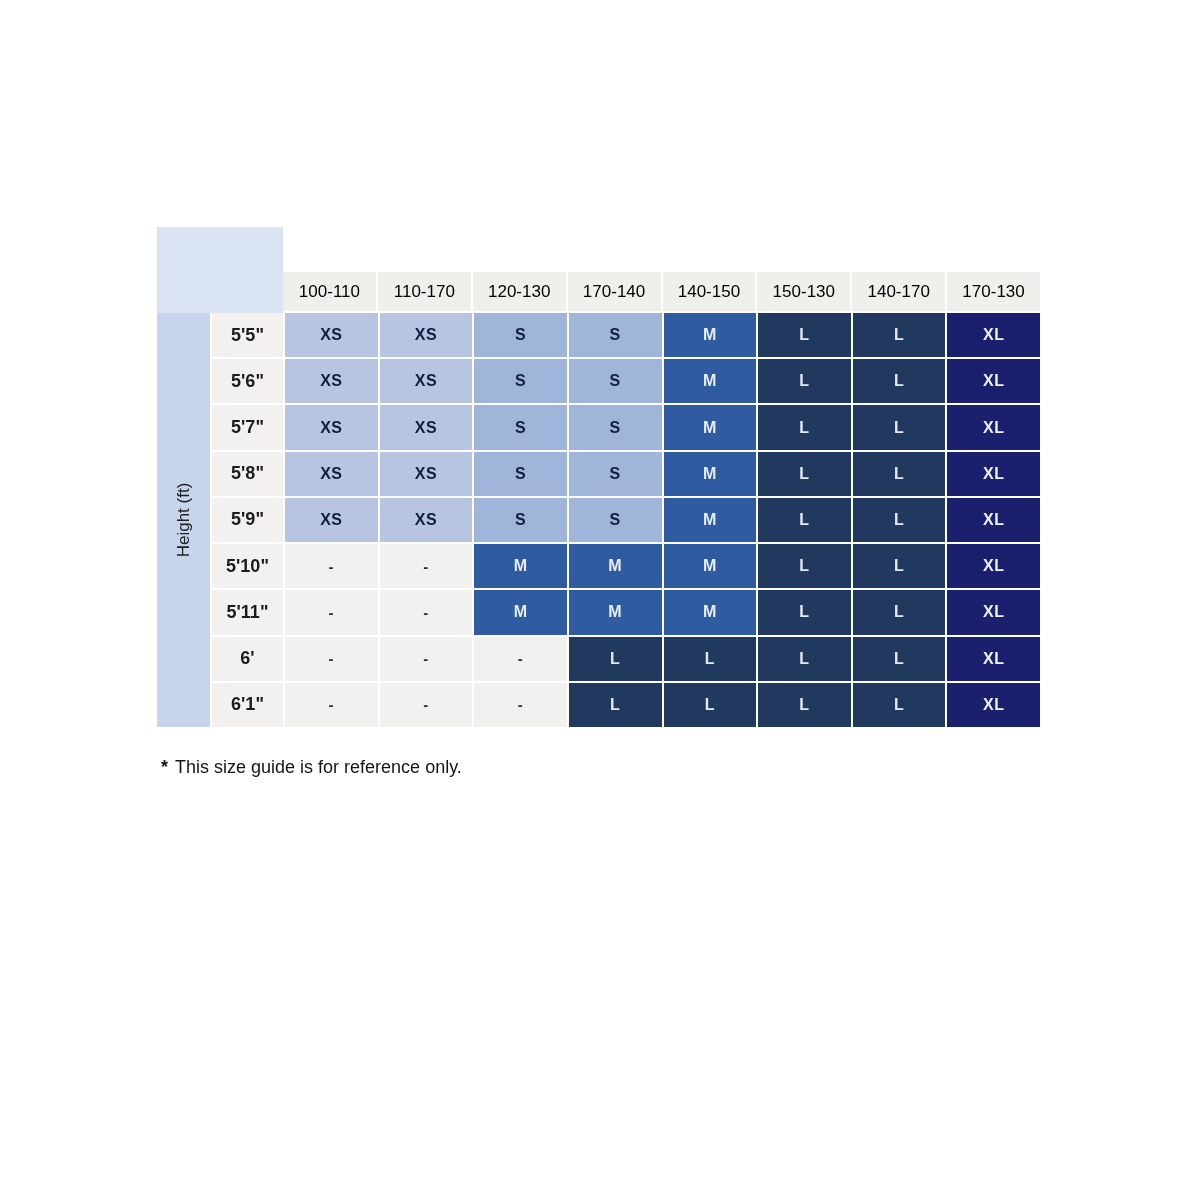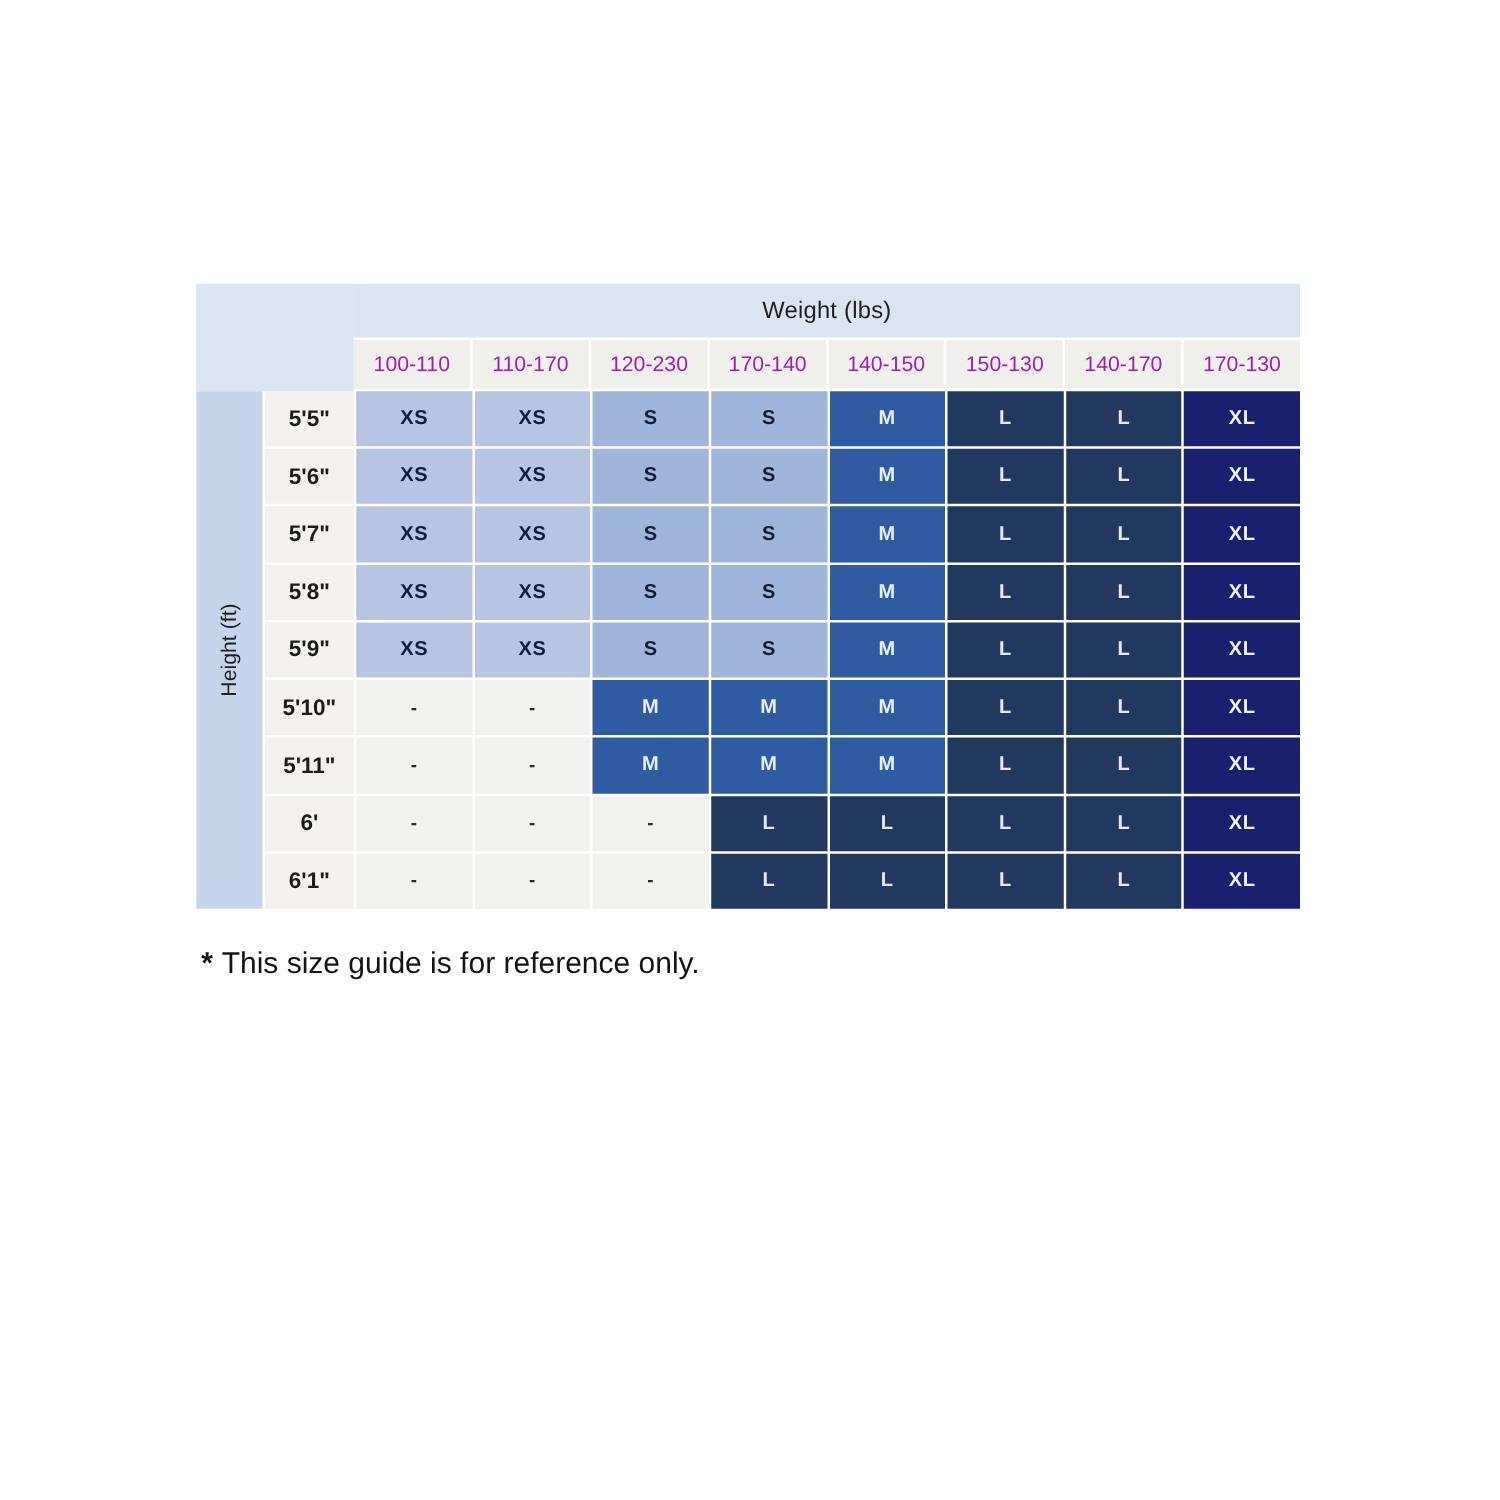--- a/index.html
+++ b/index.html
@@ -36,21 +36,21 @@
   .col-headers {
     position: absolute; left: 126px; top: 45px;
     width: 757px; height: 39px;
     display: grid;
     grid-template-columns: repeat(8, 1fr);
     gap: 2px;
   }
   .col-hdr {
     background: var(--header-strip-bg);
     display: flex; align-items: center; justify-content: center;
-    font-size: 17px; color: #a21caf;
+    font-size: 17px; color: #000000;
     white-space: nowrap;
   }
 
   .height-strip {
     position: absolute; left: 0; top: 86px;
     width: 53px; height: 414px;
     background: var(--height-strip-bg);
   }
   .height-strip span {
     position: absolute; left: 50%; top: 50%;
@@ -74,38 +74,35 @@
     white-space: nowrap;
   }
   .cell {
     display: flex; align-items: center; justify-content: center;
     font-size: 16px; font-weight: 700; letter-spacing: 0.5px;
   }
   .cell.empty { font-weight: 700; font-size: 15px; }
 
   .footnote {
     position: absolute; left: 161px; top: 757px;
-    font-size: 24px; color: #141414;
+    font-size: 18px; color: #141414;
   }
   .footnote .star { font-weight: 700; margin-right: 7px; }
 </style>
 </head>
 <body>
 
 <div class="size-chart">
   <div class="corner"></div>
 
-  <div class="weight-band">
-    <span>Weight (lbs)</span>
-  </div>
 
   <div class="col-headers">
       <div class="col-hdr">100-110</div>
       <div class="col-hdr">110-170</div>
-      <div class="col-hdr">120-230</div>
+      <div class="col-hdr">120-130</div>
       <div class="col-hdr">170-140</div>
       <div class="col-hdr">140-150</div>
       <div class="col-hdr">150-130</div>
       <div class="col-hdr">140-170</div>
       <div class="col-hdr">170-130</div>
     </div>
 
   <div class="height-strip">
     <span>Height (ft)</span>
   </div>

